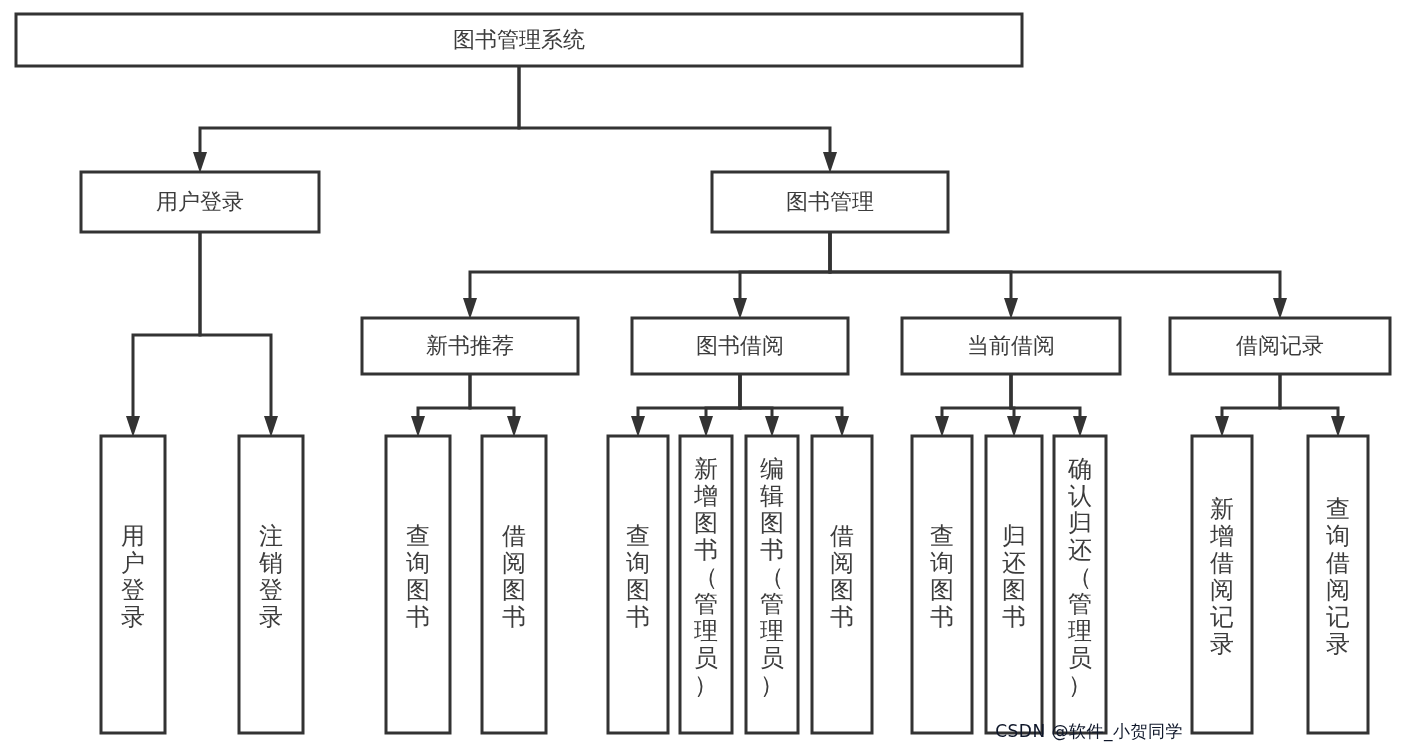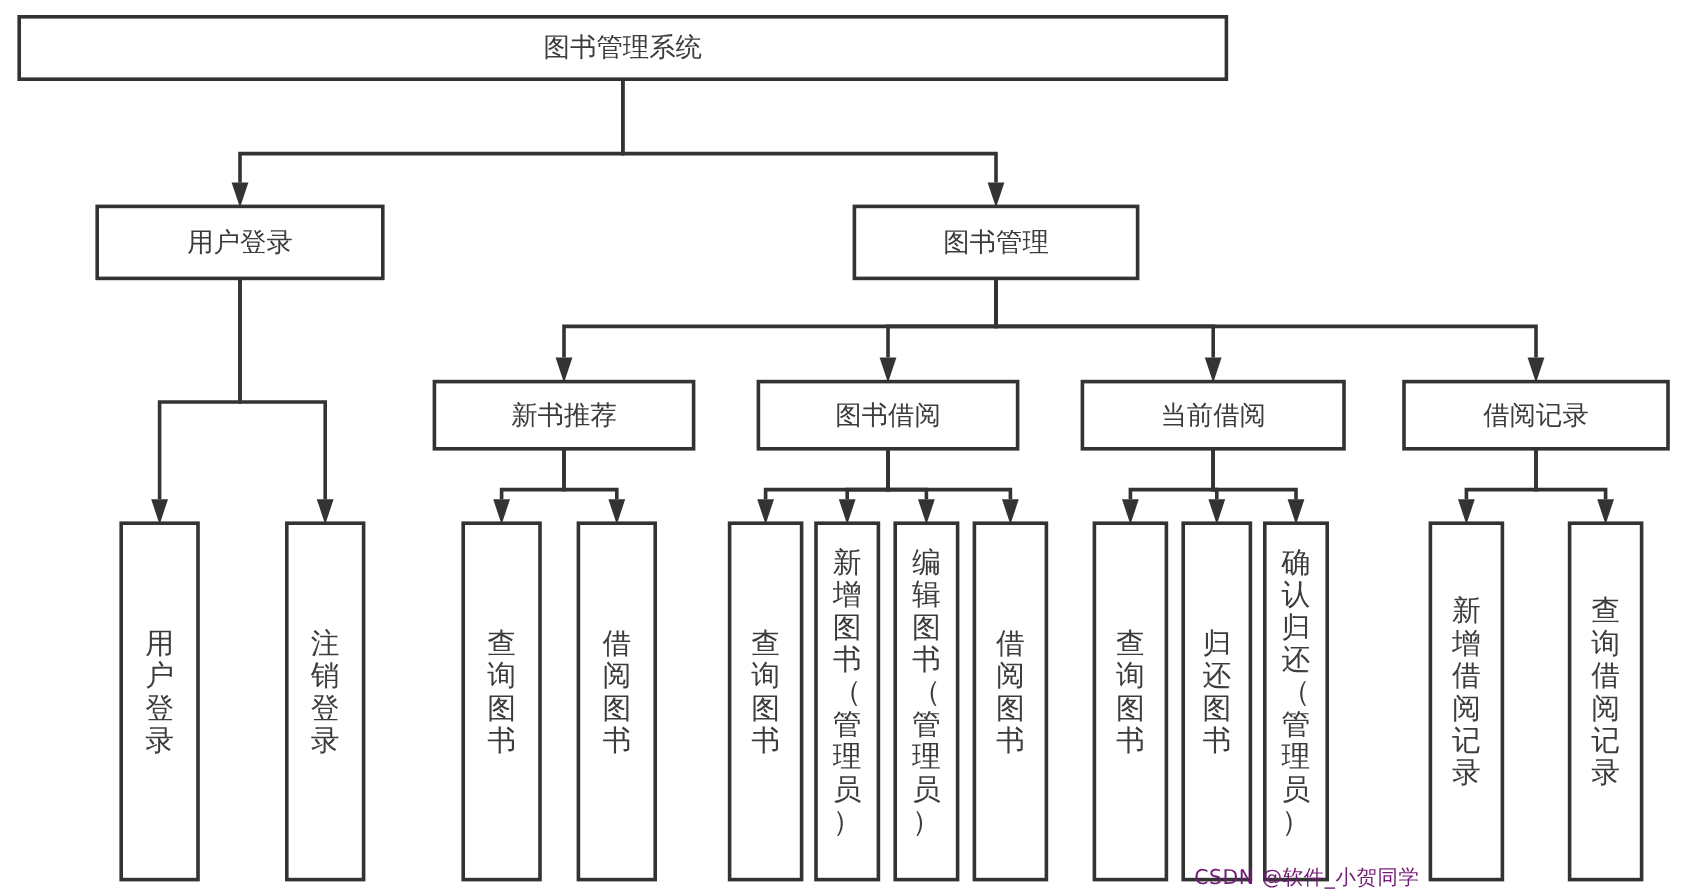--- a/index.html
+++ b/index.html
@@ -39,21 +39,21 @@
   .arrow-head{
     fill:#333333;
     stroke:none;
   }
   .watermark{
     position:absolute;
     right:8px;
     bottom:4px;
     font-family:"DejaVu Sans","Liberation Sans",sans-serif;
     font-size:17px;
-    color:#701a75;
+    color:#0f172a;
     white-space:nowrap;
     letter-spacing:0.5px;
   }
 </style>
 </head>
 <body>
 
 <div id="diagram-root">
   <svg id="tree" viewBox="0 0 1405 747" xmlns="http://www.w3.org/2000/svg">
     <g id="edges-layer">

